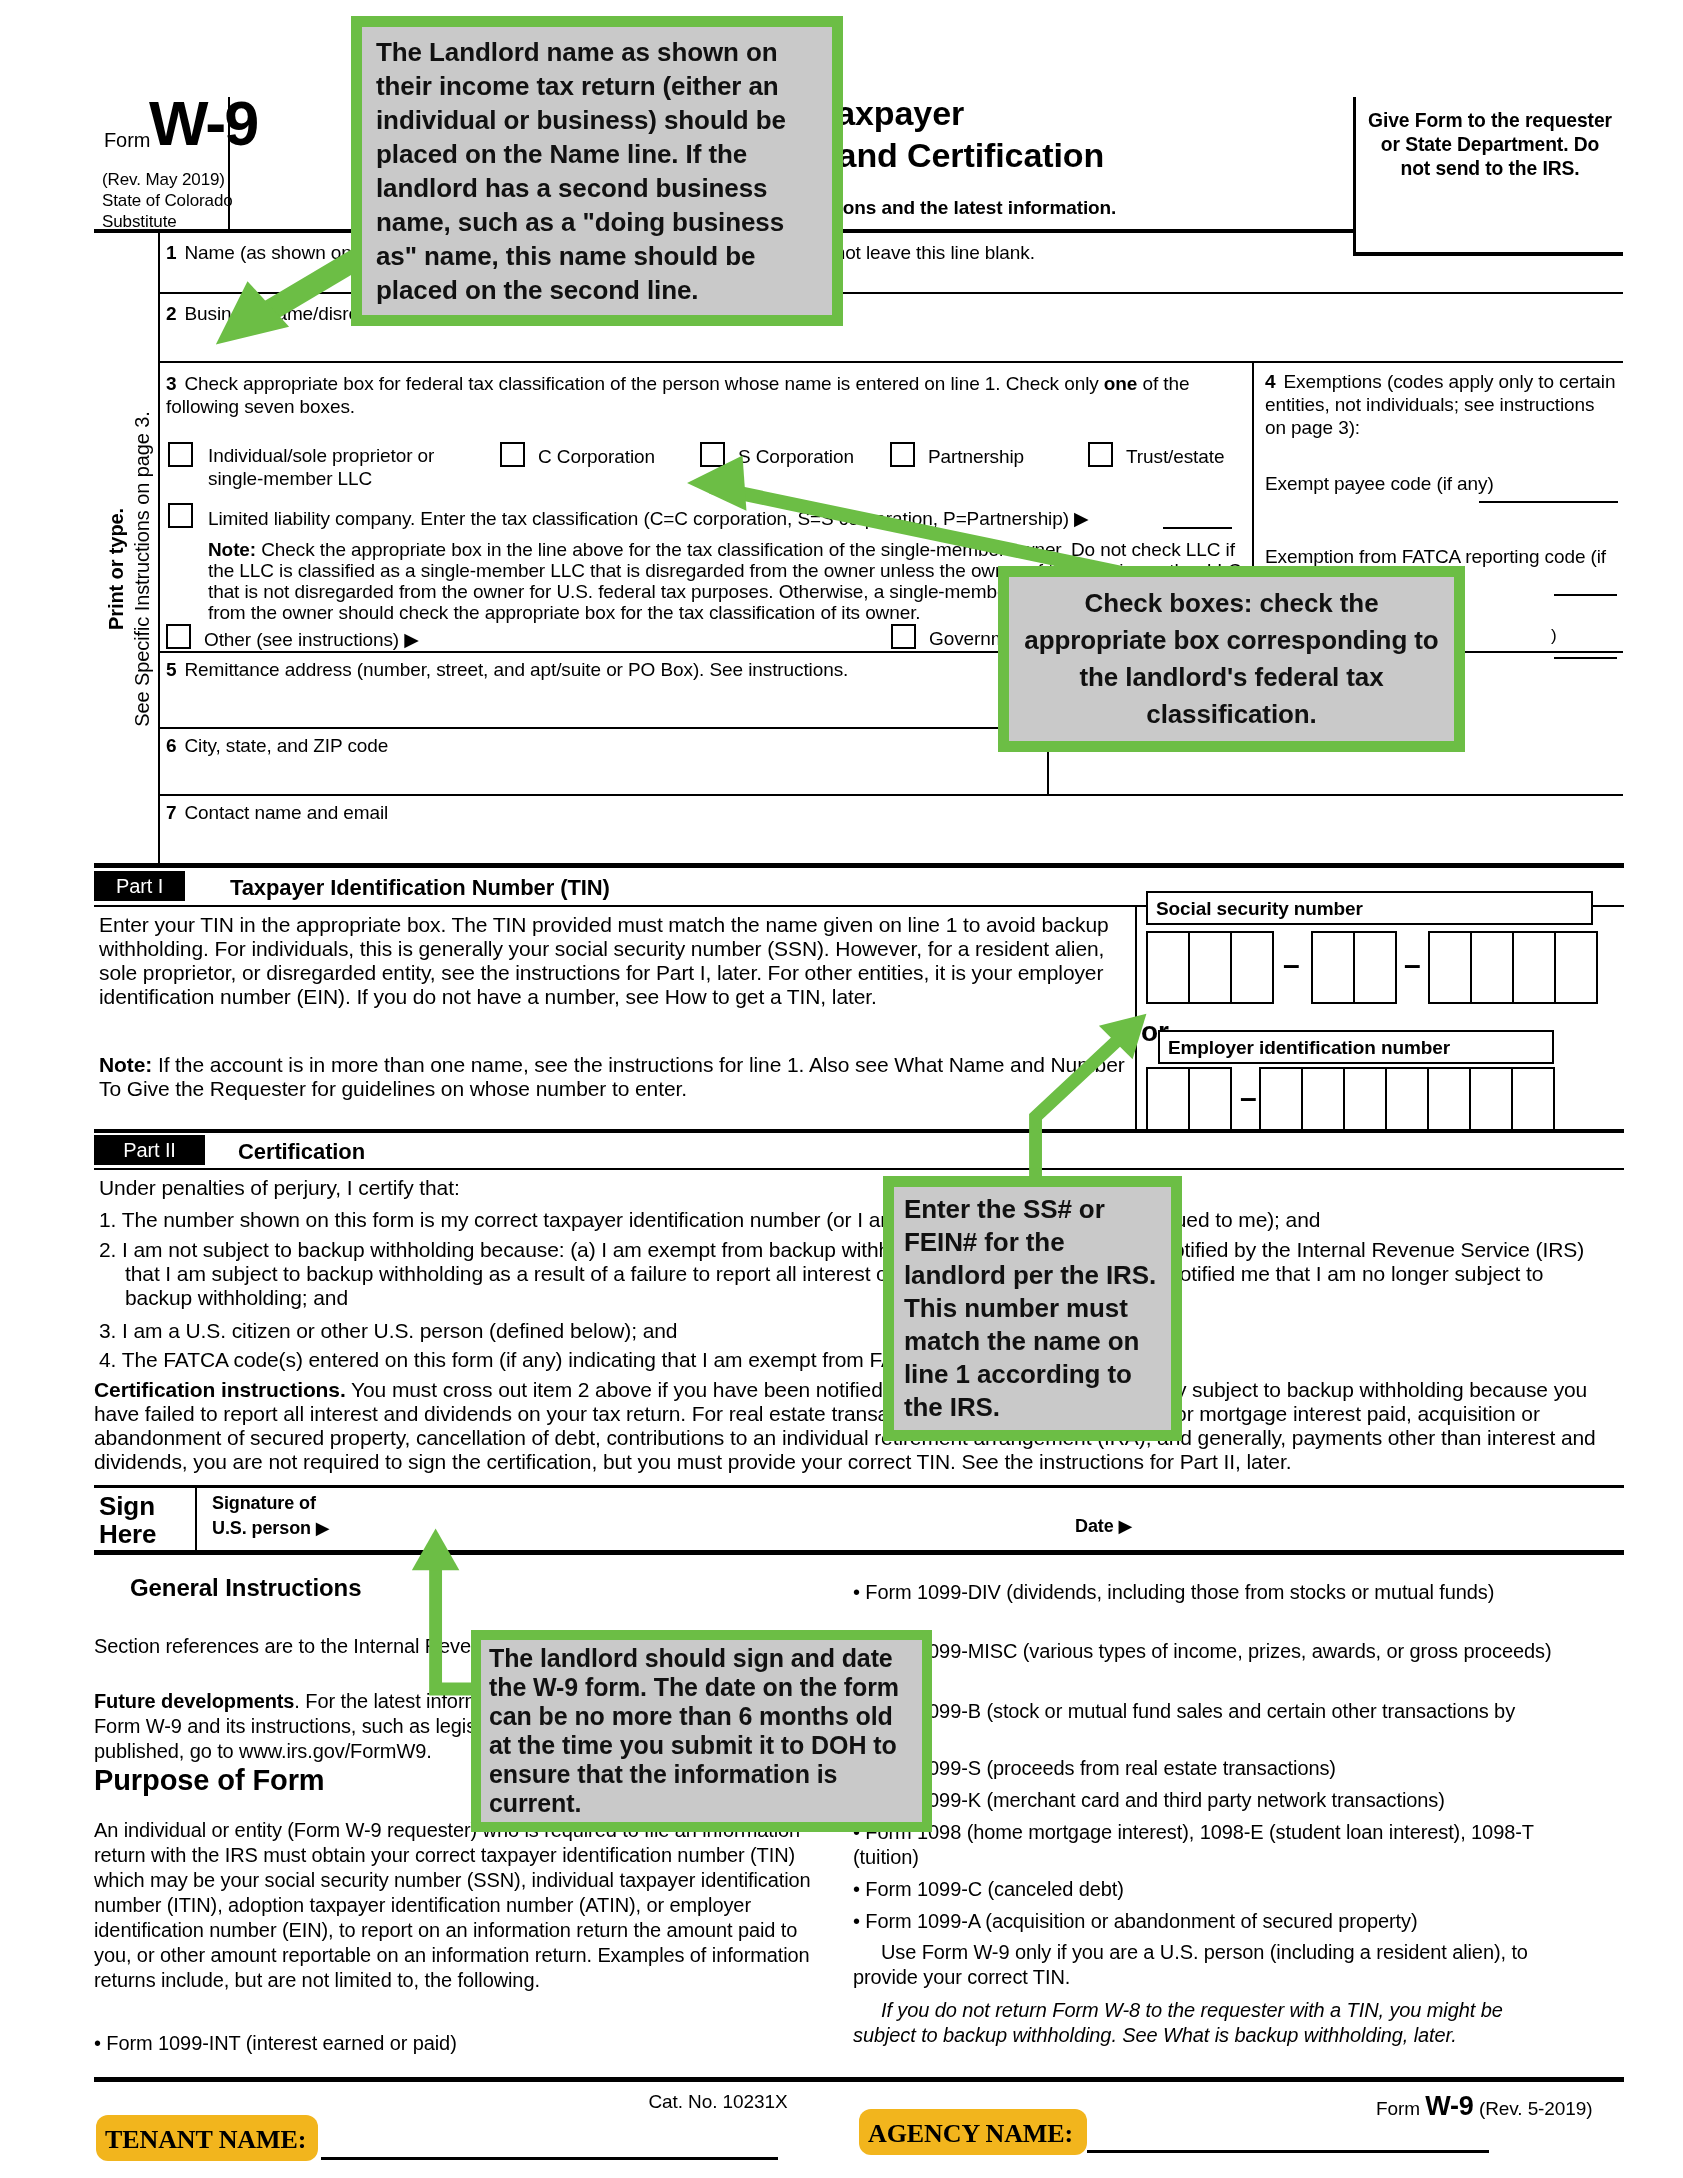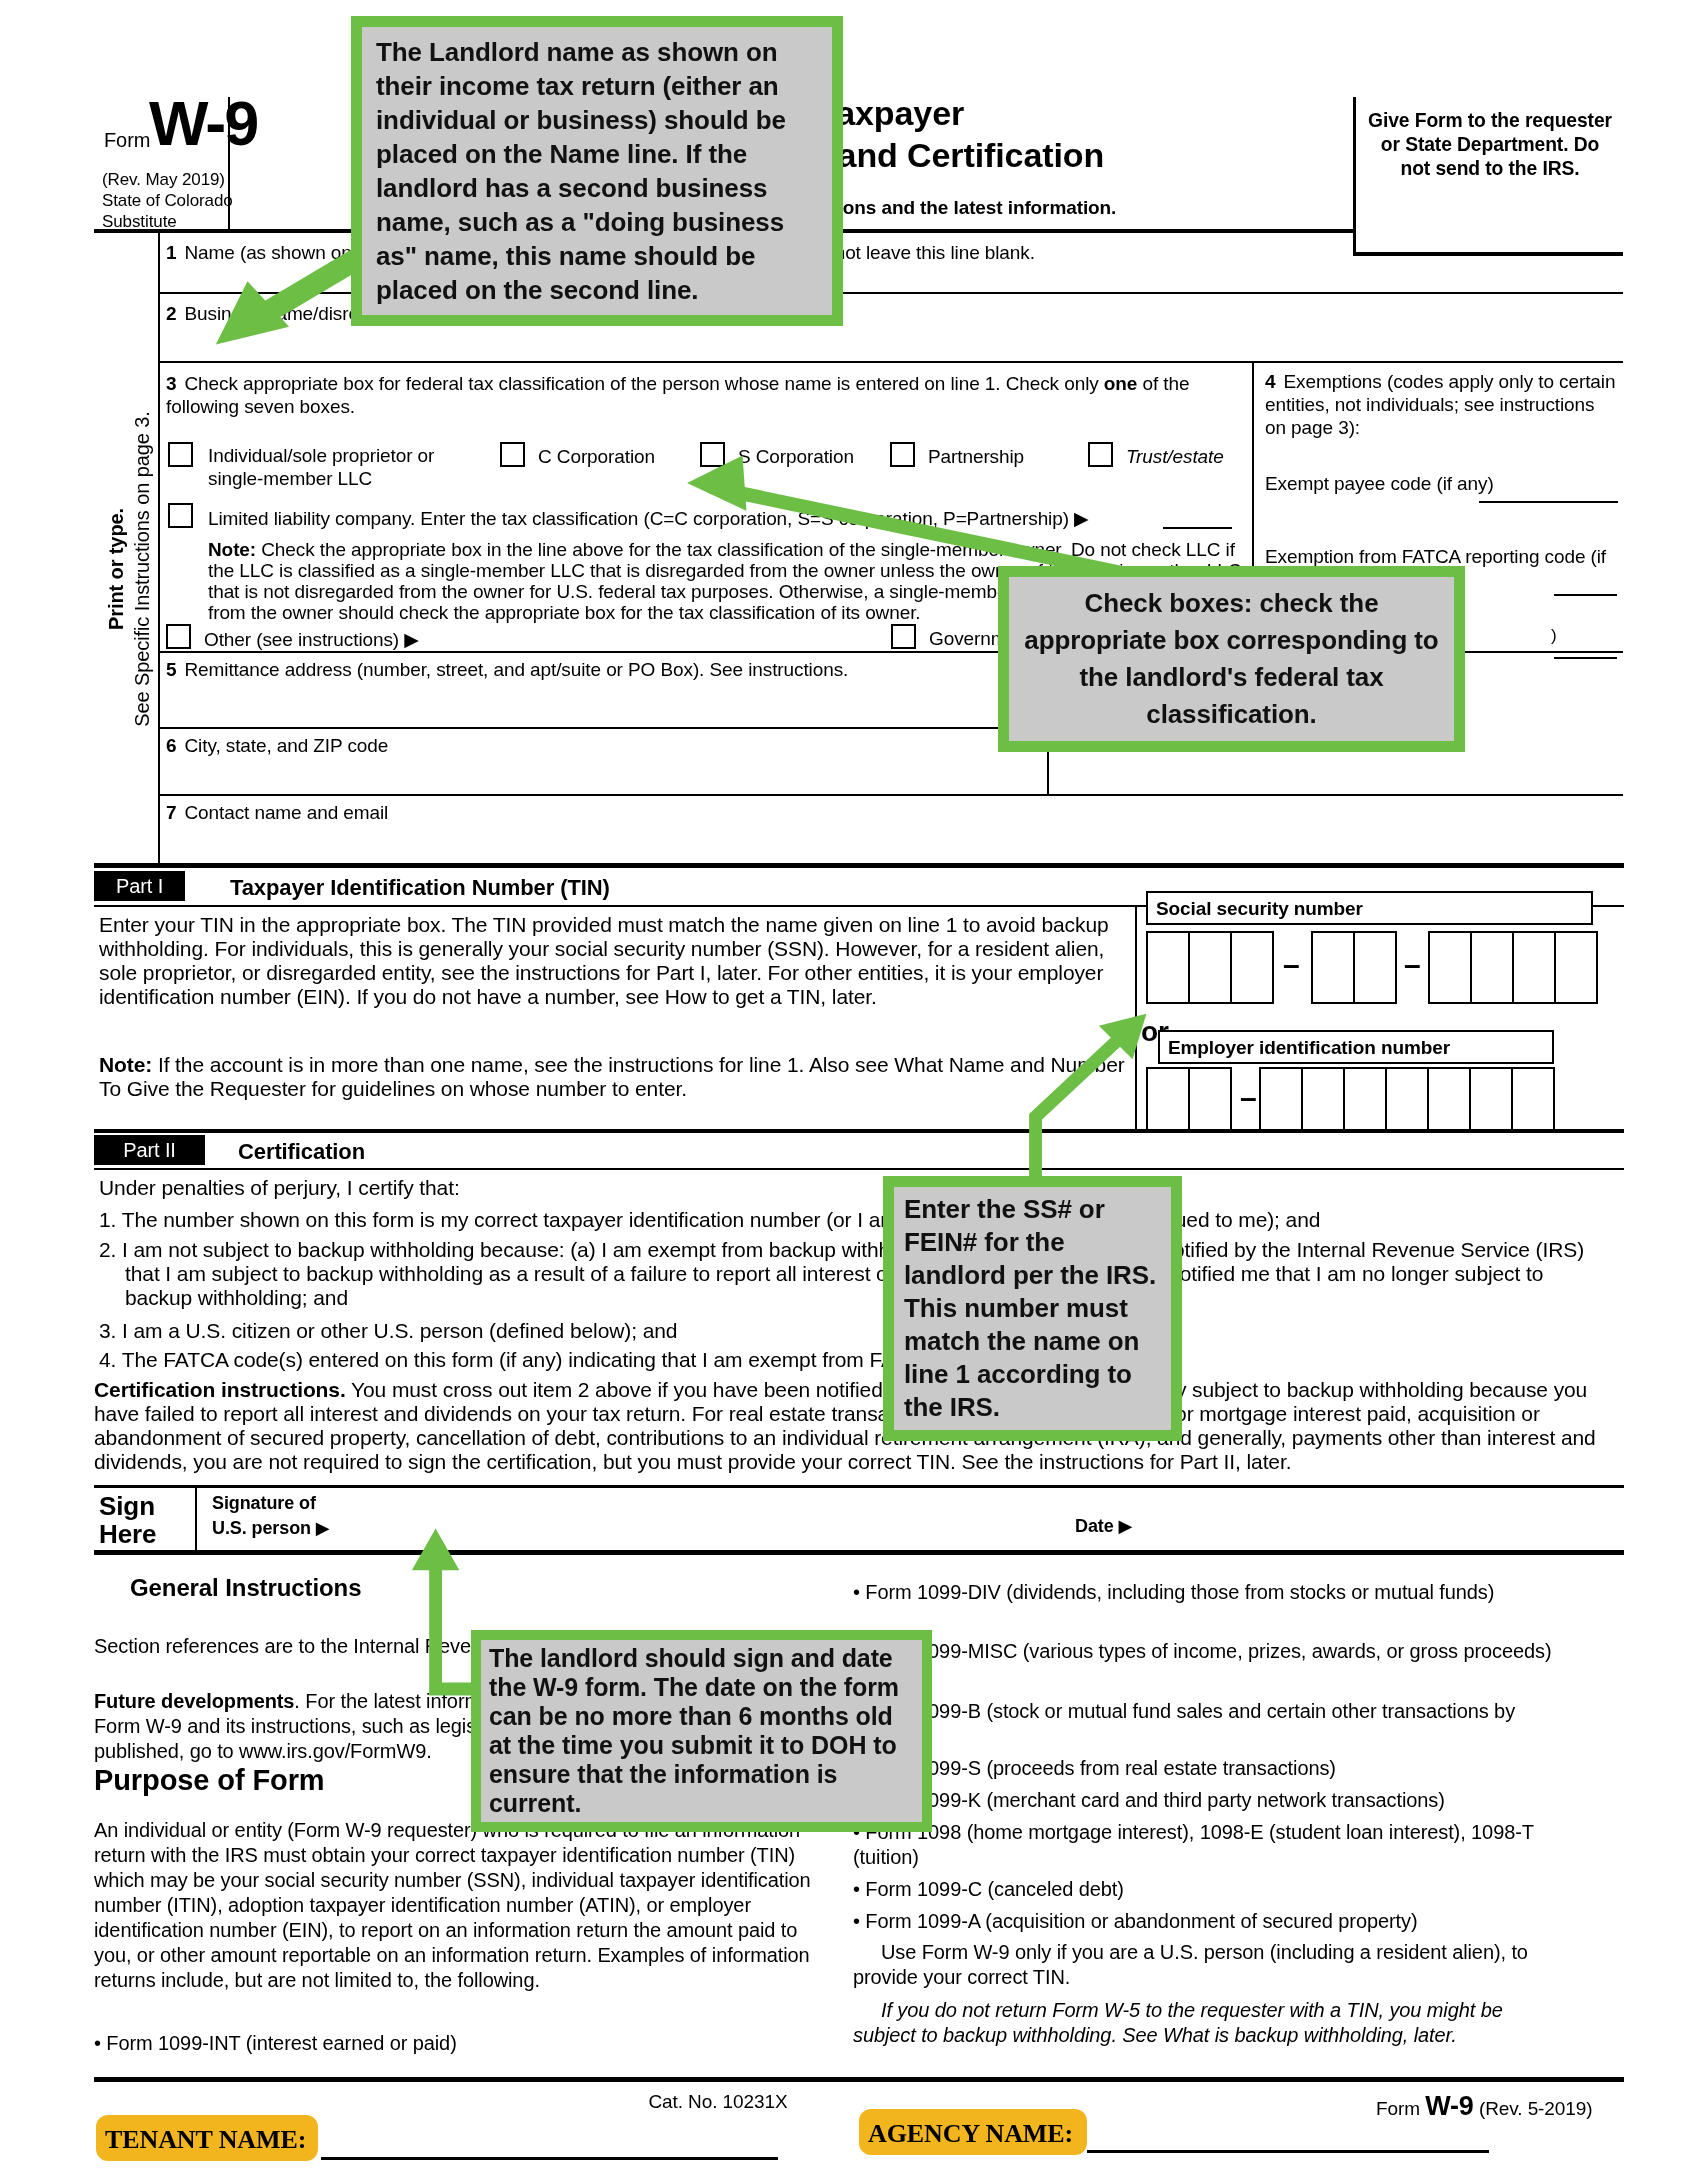--- a/index.html
+++ b/index.html
@@ -72,21 +72,21 @@
 
   <div class="cb" style="left:168px;top:442px;"></div>
   <div class="w" style="left:208px;top:444px;width:277px;font-size:19px;line-height:23px;">Individual/sole proprietor or single-member LLC</div>
   <div class="cb" style="left:500px;top:442px;"></div>
   <div class="t" style="left:538px;top:446px;font-size:19px;">C Corporation</div>
   <div class="cb" style="left:700px;top:442px;"></div>
   <div class="t" style="left:738px;top:446px;font-size:19px;">S Corporation</div>
   <div class="cb" style="left:890px;top:442px;"></div>
   <div class="t" style="left:928px;top:446px;font-size:19px;">Partnership</div>
   <div class="cb" style="left:1088px;top:442px;"></div>
-  <div class="t" style="left:1126px;top:446px;font-size:19px;font-style:italic;">Trust/estate</div>
+  <div class="t" style="left:1126px;top:446px;font-size:19px;">Trust/estate</div>
 
   <div class="cb" style="left:168px;top:503px;"></div>
   <div class="t" style="left:208px;top:507px;font-size:19px;">Limited liability company. Enter the tax classification (C=C corporation, S=S corporation, P=Partnership) ▶</div>
   <div class="hl" style="left:1163px;top:527px;width:69px;height:2px;"></div>
 
   <div class="w" style="left:208px;top:539px;width:1035px;font-size:19px;line-height:21px;">
     <span class="b">Note:</span><span> Check the appropriate box in the line above for the tax classification of the single-member owner.  Do not check LLC if the LLC is classified as a single-member LLC that is disregarded from the owner unless the owner of the LLC is another LLC that is not disregarded from the owner for U.S. federal tax purposes. Otherwise, a single-member LLC that is disregarded from the owner should check the appropriate box for the tax classification of its owner.</span>
   </div>
 
   <div class="cb" style="left:166px;top:624px;"></div>
@@ -210,21 +210,21 @@
 
   <div class="w bullet" style="left:853px;top:1580px;width:713px;font-size:20px;line-height:25px;">Form 1099-DIV (dividends, including those from stocks or mutual funds)</div>
   <div class="w bullet" style="left:853px;top:1639px;width:713px;font-size:20px;line-height:25px;">Form 1099-MISC (various types of income, prizes, awards, or gross proceeds)</div>
   <div class="w bullet" style="left:853px;top:1699px;width:713px;font-size:20px;line-height:25px;">Form 1099-B (stock or mutual fund sales and certain other transactions by brokers)</div>
   <div class="w bullet" style="left:853px;top:1756px;width:713px;font-size:20px;line-height:25px;">Form 1099-S (proceeds from real estate transactions)</div>
   <div class="w bullet" style="left:853px;top:1788px;width:713px;font-size:20px;line-height:25px;">Form 1099-K (merchant card and third party network transactions)</div>
   <div class="w bullet" style="left:853px;top:1820px;width:713px;font-size:20px;line-height:25px;">Form 1098 (home mortgage interest), 1098-E (student loan interest), 1098-T (tuition)</div>
   <div class="w bullet" style="left:853px;top:1877px;width:713px;font-size:20px;line-height:25px;">Form 1099-C (canceled debt)</div>
   <div class="w bullet" style="left:853px;top:1909px;width:713px;font-size:20px;line-height:25px;">Form 1099-A (acquisition or abandonment of secured property)</div>
   <div class="w" style="left:853px;top:1940px;width:713px;font-size:20px;line-height:25px;text-indent:28px;">Use Form W-9 only if you are a U.S. person (including a resident alien), to provide your correct TIN.</div>
-  <div class="w i" style="left:853px;top:1998px;width:713px;font-size:20px;line-height:25px;text-indent:28px;">If you do not return Form W-5 to the requester with a TIN, you might be subject to backup withholding. See What is backup withholding, later.</div>
+  <div class="w i" style="left:853px;top:1998px;width:713px;font-size:20px;line-height:25px;text-indent:28px;">If you do not return Form W-8 to the requester with a TIN, you might be subject to backup withholding. See What is backup withholding, later.</div>
 
   <div class="hl" style="left:94px;top:2077px;width:1530px;height:5px;"></div>
   <div class="w" style="left:594px;top:2091px;width:248px;text-align:center;font-size:19px;">Cat. No. 10231X</div>
   <div class="t" style="left:1376px;top:2091px;font-size:19px;">
     <span>Form</span>
     <span class="b" style="font-size:27px;">W-9</span>
     <span>(Rev. 5-2019)</span>
   </div>
 
   <div class="yellow" style="left:96px;top:2115px;width:222px;height:46px;"></div>

